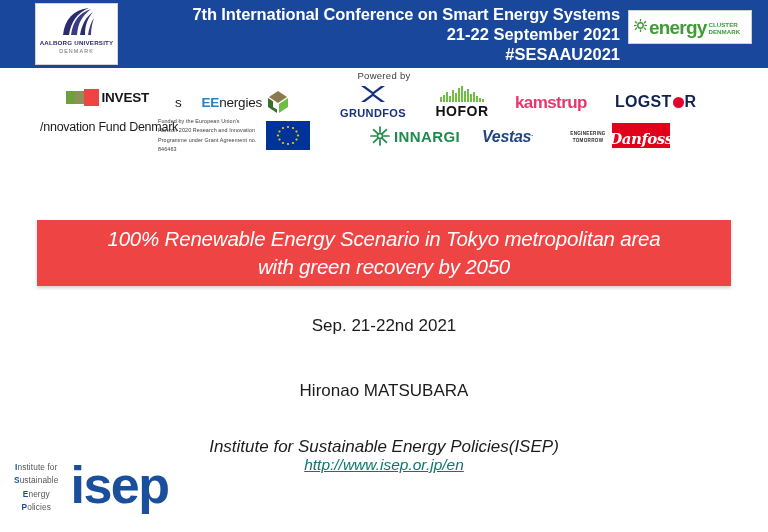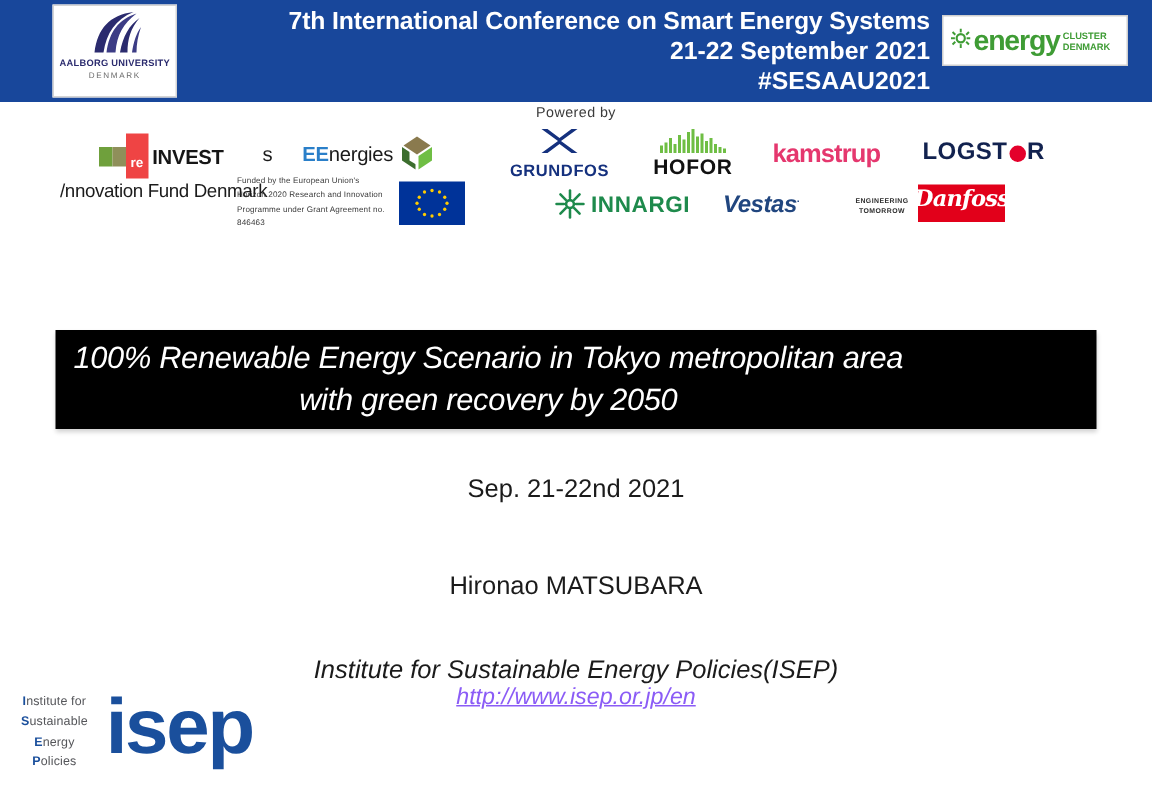--- a/index.html
+++ b/index.html
@@ -114,21 +114,21 @@
   }
 
   .sponsors { position: absolute; left: 0; top: 0; width: 768px; height: 170px; }
 
   
   .reinvest { position: absolute; left: 66px; top: 89px; display: flex; align-items: center; }
   .reinvest-sq { display: flex; }
   .reinvest-sq i { display: block; width: 9px; height: 13px; }
   .reinvest-re {
     background: #ef4444; color: #ffffff; font-size: 9px; font-weight: bold;
-    padding: 14px 3px 1px 3px; line-height: 11px; height: 30px; box-sizing: border-box;
+    padding: 14px 3px 1px 3px; line-height: 11px; height: 17px; box-sizing: border-box;
   }
   .reinvest-word { font-size: 13.5px; font-weight: bold; color: #161616; margin-left: 3px; letter-spacing: -0.2px; text-align: center; }
 
   
   .ifd {
     position: absolute; left: 40px; top: 120px;
     font-size: 12.5px; color: #1b1b1b; letter-spacing: -0.25px;
   }
   .ifd .slash { font-weight: normal; }
 
@@ -190,37 +190,38 @@
   .vestas .reg { font-size: 7px; font-style: normal; vertical-align: super; }
 
   
   .eng-tom {
     position: absolute; left: 568px; top: 131px;
     font-size: 4.6px; font-weight: bold; color: #2d2d2d; line-height: 1.5; letter-spacing: 0.3px;
     text-align: center; width: 40px;
   }
   .danfoss {
     position: absolute; left: 612px; top: 123px; width: 58px; height: 25px;
-    background: #e2001a; display: flex; align-items: flex-start; justify-content: center;
+    background: #e2001a; display: flex; align-items: flex-end; justify-content: center;
   }
   .danfoss span {
     color: #ffffff; font-family: "DejaVu Serif", serif; font-style: italic;
     font-size: 15px; letter-spacing: -0.5px; font-weight: bold;
   }
 
   
   .title-banner {
     position: absolute;
     left: 37px;
     top: 220px;
     width: 694px;
     height: 66px;
-    background: #000000;
+    background: #ef4444;
     display: flex;
     align-items: center;
+    justify-content: center;
     box-shadow: 0 2px 3px rgba(0,0,0,0.18);
   }
   .title-text {
     color: #ffffff;
     font-style: italic;
     font-size: 20.5px;
     text-align: center;
     line-height: 1.35;
     letter-spacing: -0.2px;
     padding: 0 12px;
@@ -234,21 +235,21 @@
   .author-line {
     position: absolute; left: 0; top: 381px; width: 768px; text-align: center;
     font-size: 17px; color: #1b1b1b;
   }
   .org-line {
     position: absolute; left: 0; top: 437px; width: 768px; text-align: center;
     font-size: 17px; font-style: italic; color: #1b1b1b;
   }
   .url-line {
     position: absolute; left: 0; top: 456px; width: 768px; text-align: center;
-    font-size: 15.5px; font-style: italic; color: #8b5cf6;
+    font-size: 15.5px; font-style: italic; color: #0f766e;
     text-decoration: underline; cursor: pointer;
   }
 
   
   .isep-logo { position: absolute; left: 14px; top: 461px; display: flex; align-items: center; text-align: center; }
   .isep-words { font-size: 8.3px; color: #55565a; line-height: 1.62; letter-spacing: 0.1px; }
   .isep-words b { color: #1a4f9c; font-weight: bold; }
   .isep-mark {
     font-size: 52px; font-weight: bold; color: #1a4f9c; letter-spacing: -1.5px;
     line-height: 0.95; margin-left: 12px; margin-top: -4px;

